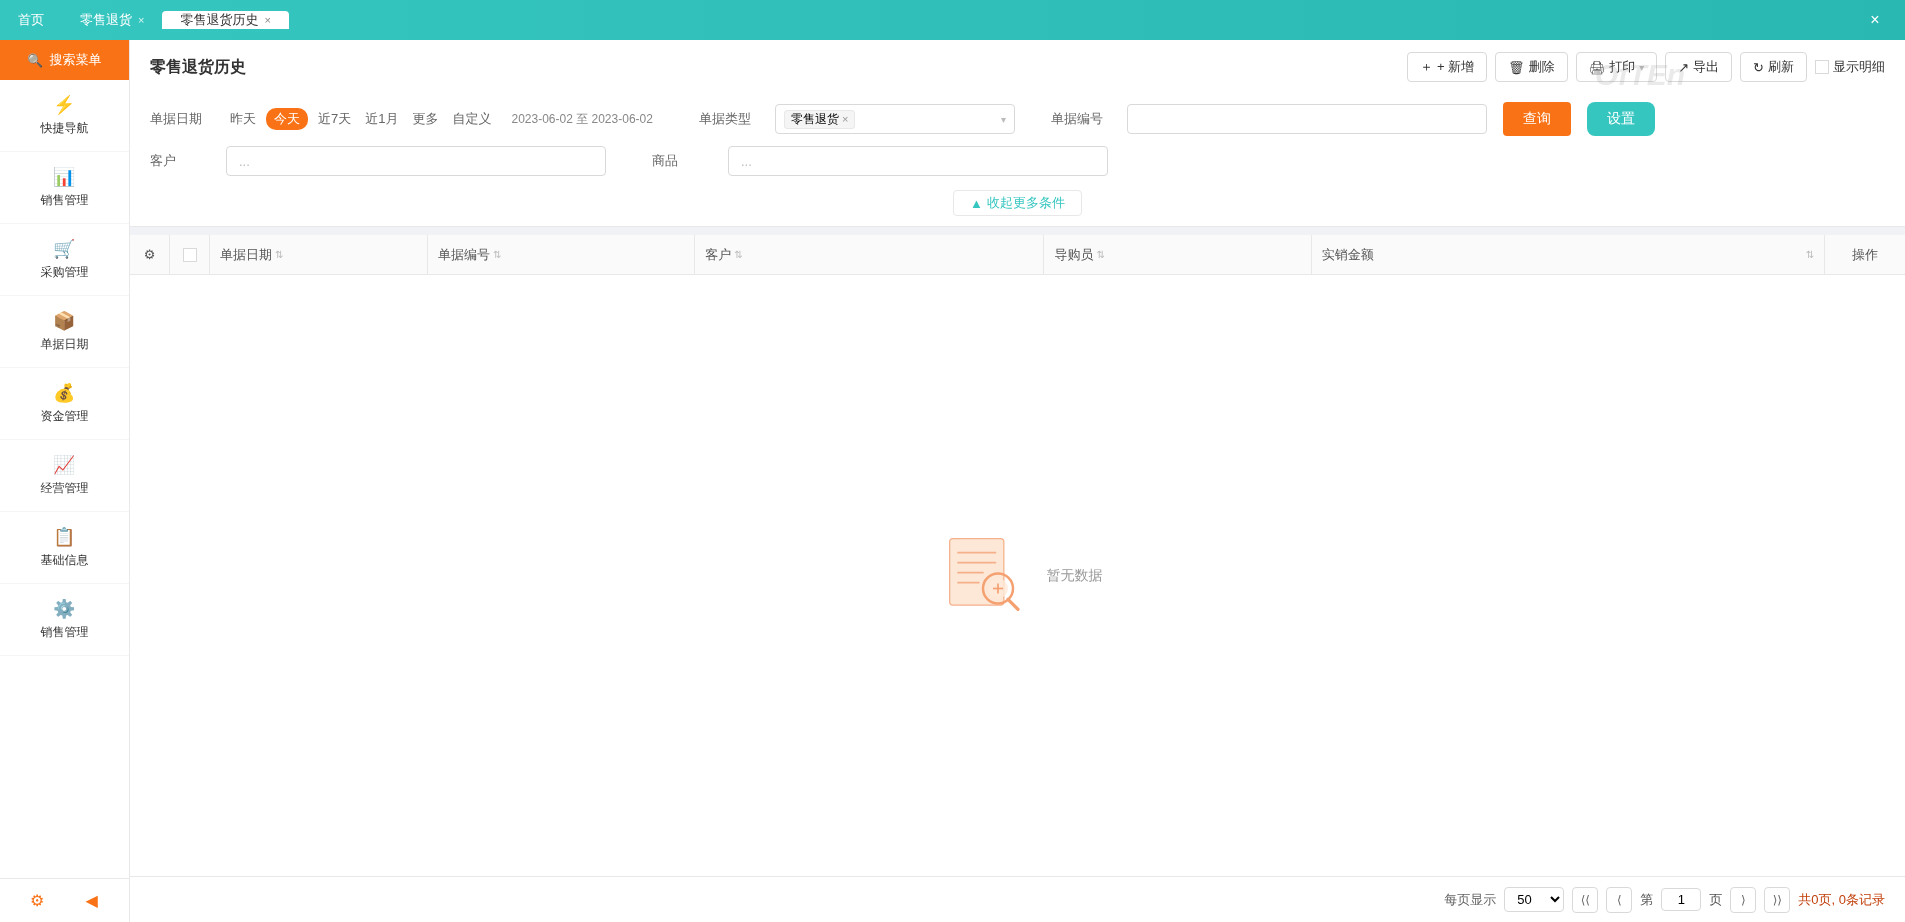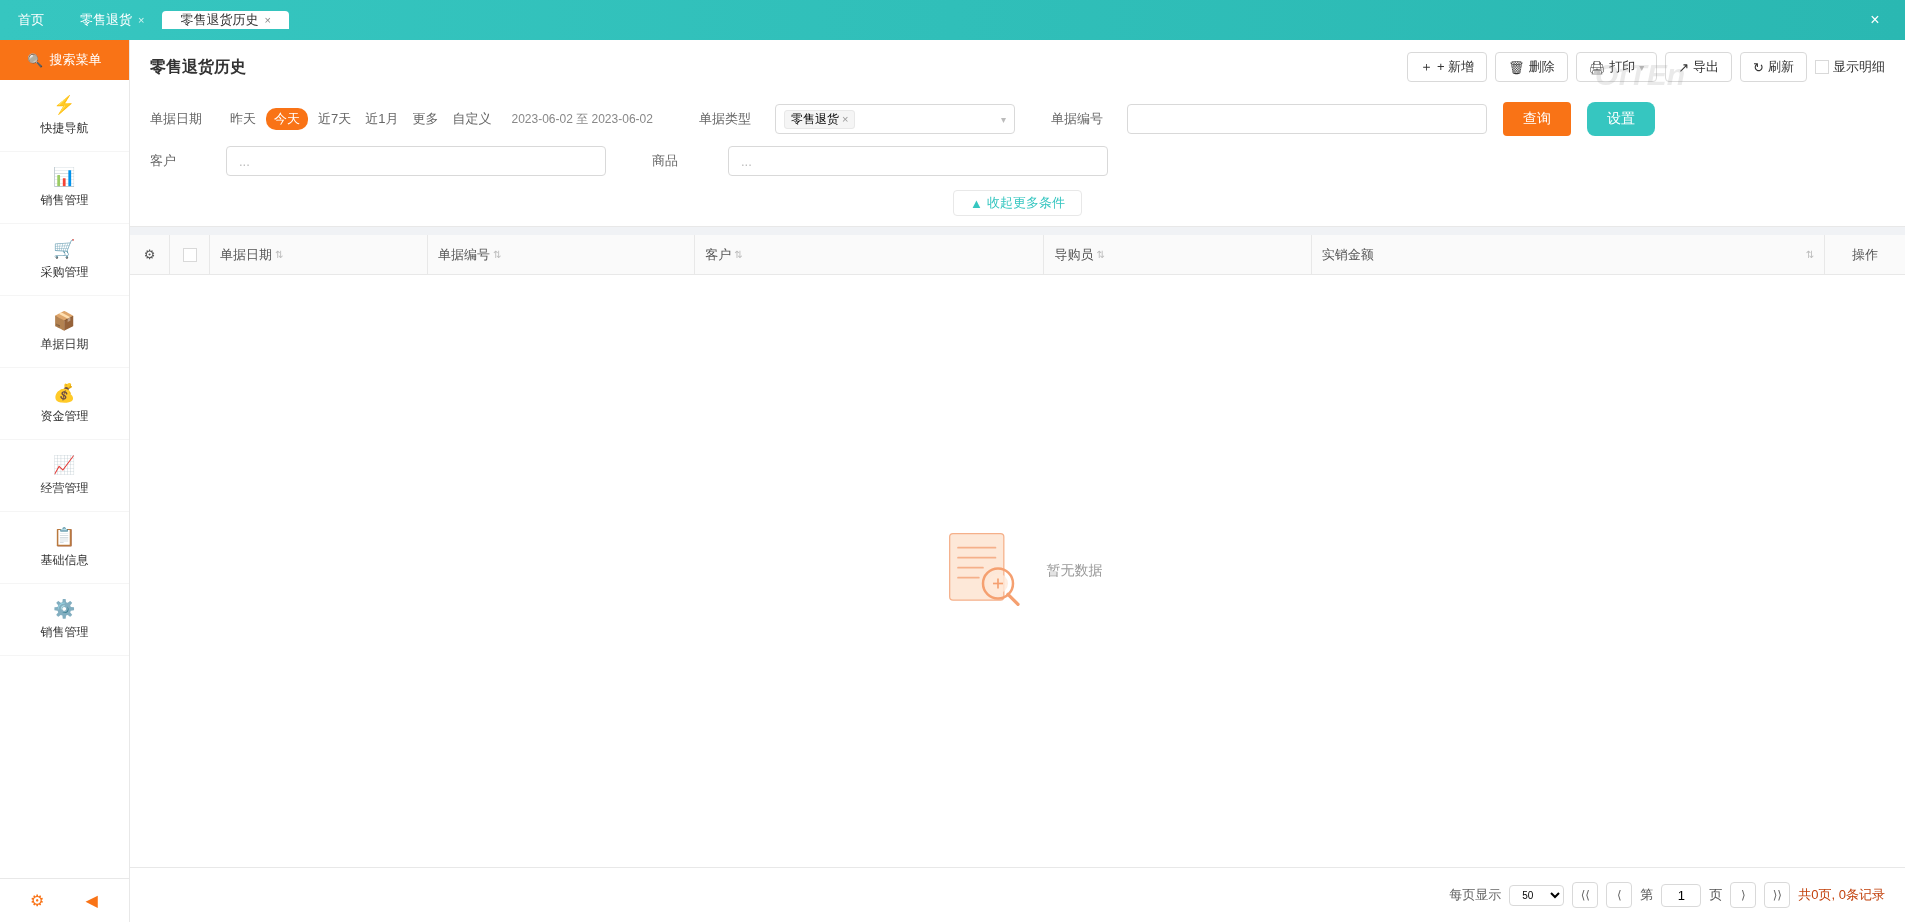--- a/index.html
+++ b/index.html
@@ -376,38 +376,38 @@
       width: 100px;
       height: 100px;
     }
     .empty-text {
       color: #999;
       font-size: 14px;
     }
 
     
     .pagination {
-      height: 55px;
+      height: 46px;
       background: #fff;
       border-top: 1px solid #e8e8e8;
       display: flex;
       align-items: center;
       justify-content: flex-end;
       padding: 8px 20px;
       gap: 8px;
       flex-shrink: 0;
       font-size: 13px;
       color: #555;
     }
     .page-size-label { color: #666; }
     .page-size-select {
       border: 1px solid #d9d9d9;
       border-radius: 4px;
       padding: 3px 8px;
-      font-size: 10px;
+      font-size: 13px;
       cursor: pointer;
       background: #fff;
     }
     .page-nav-btn {
       width: 26px;
       height: 26px;
       display: flex;
       align-items: center;
       justify-content: center;
       border: 1px solid #d9d9d9;

